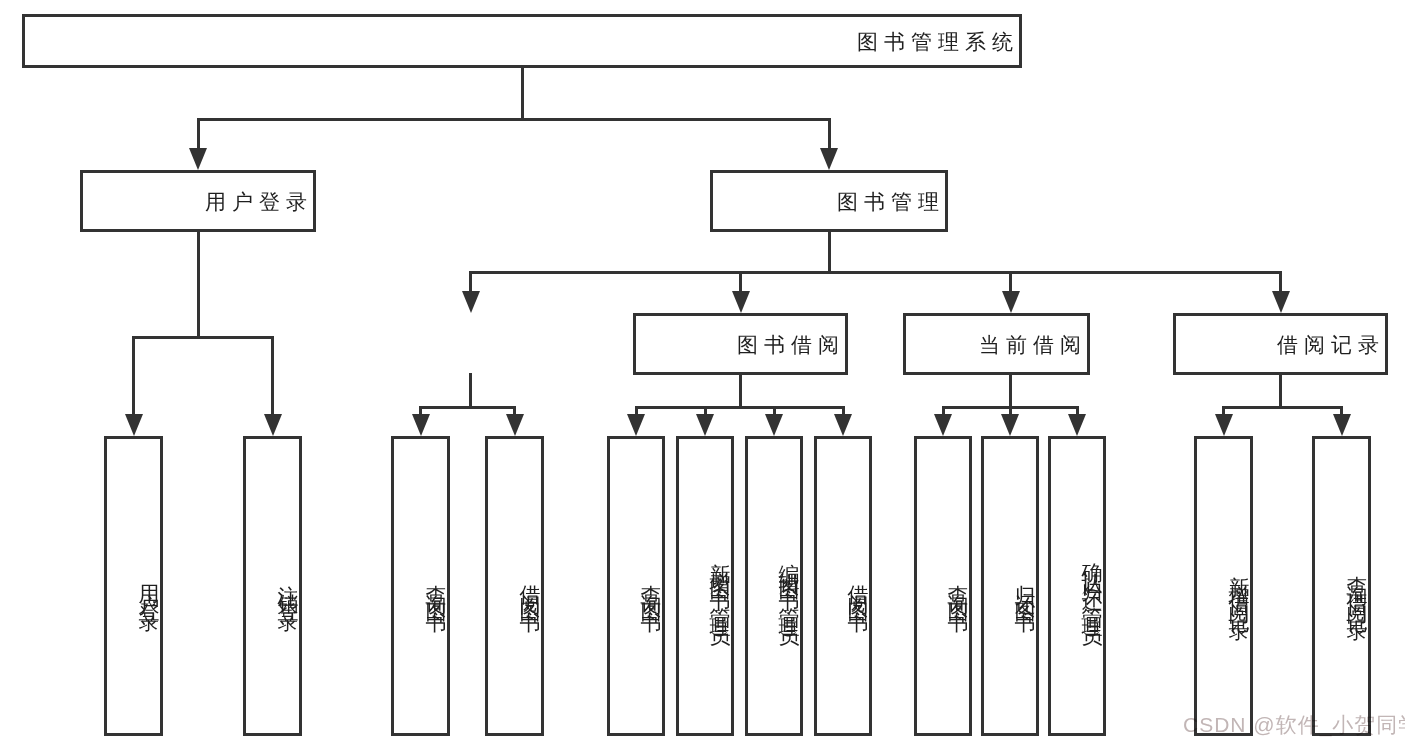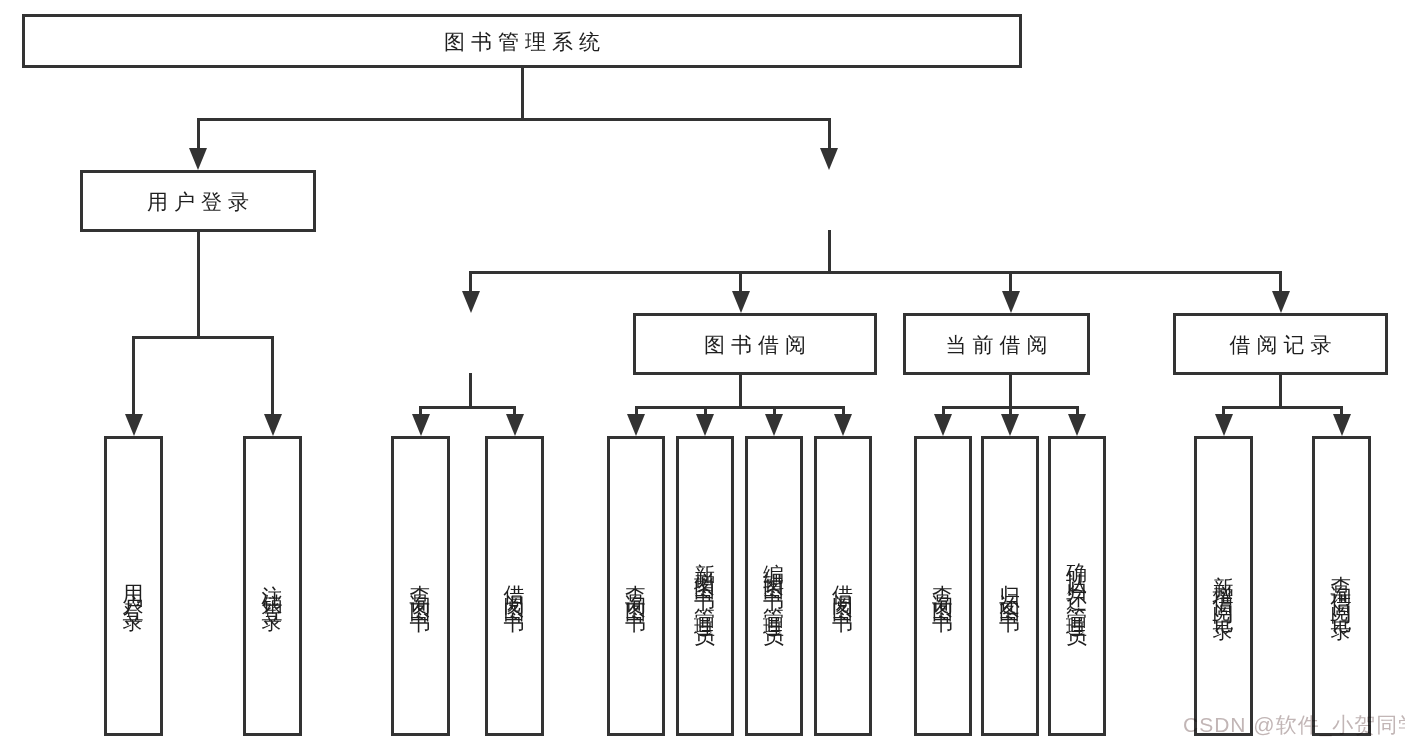--- a/index.html
+++ b/index.html
@@ -5,21 +5,21 @@
   html,body{margin:0;padding:0;background:#ffffff;}
   body{
     width:1405px;height:747px;position:relative;overflow:hidden;
     font-family:"Liberation Sans","DejaVu Sans",sans-serif;
   }
   #stage{position:absolute;left:0;top:0;width:1405px;height:747px;}
   .node{
     position:absolute;box-sizing:border-box;
     background:var(--box-fill,#ffffff);
     border:3px solid var(--line,#333333);
-    display:flex;align-items:center;justify-content:center;
+    display:flex;align-items:center;justify-content:flex-end;
     color:var(--text,#1f1f1f);
   }
   .node .label{
     font-size:21px;letter-spacing:6px;text-indent:6px;
     white-space:nowrap;line-height:1;
   }
   .node.v .label{
     writing-mode:vertical-rl;text-orientation:mixed;
     letter-spacing:9px;text-indent:0;
   }
@@ -91,21 +91,24 @@
     <div class="seg" style="left: 1222px; top: 406px; width: 3px; height: 13px;"></div>
     <div class="arrow" style="left: 1214.5px; top: 414px;"></div>
     <div class="seg" style="left: 1340px; top: 406px; width: 3px; height: 13px;"></div>
     <div class="arrow" style="left: 1332.5px; top: 414px;"></div>
     <div class="node" style="left: 22px; top: 14px; width: 1000px; height: 54px;">
       <span class="label">图书管理系统</span>
     </div>
     <div class="node" style="left: 80px; top: 170px; width: 236px; height: 62px;">
       <span class="label">用户登录</span>
     </div>
-    <div class="node" style="left: 633px; top: 313px; width: 244px; height: 62px;">
+    <div class="node" style="left: 710px; top: 170px; width: 238px; height: 62px;">
+      <span class="label">图书管理</span>
+    </div>
+    <div class="node" style="left: 633px; top: 313px; width: 215px; height: 62px;">
       <span class="label">图书借阅</span>
     </div>
     <div class="node" style="left: 903px; top: 313px; width: 187px; height: 62px;">
       <span class="label">当前借阅</span>
     </div>
     <div class="node" style="left: 1173px; top: 313px; width: 215px; height: 62px;">
       <span class="label">借阅记录</span>
     </div>
     <div class="node v" style="left: 104px; top: 436px; width: 59px; height: 300px;">
       <span class="label">用户登录</span>

